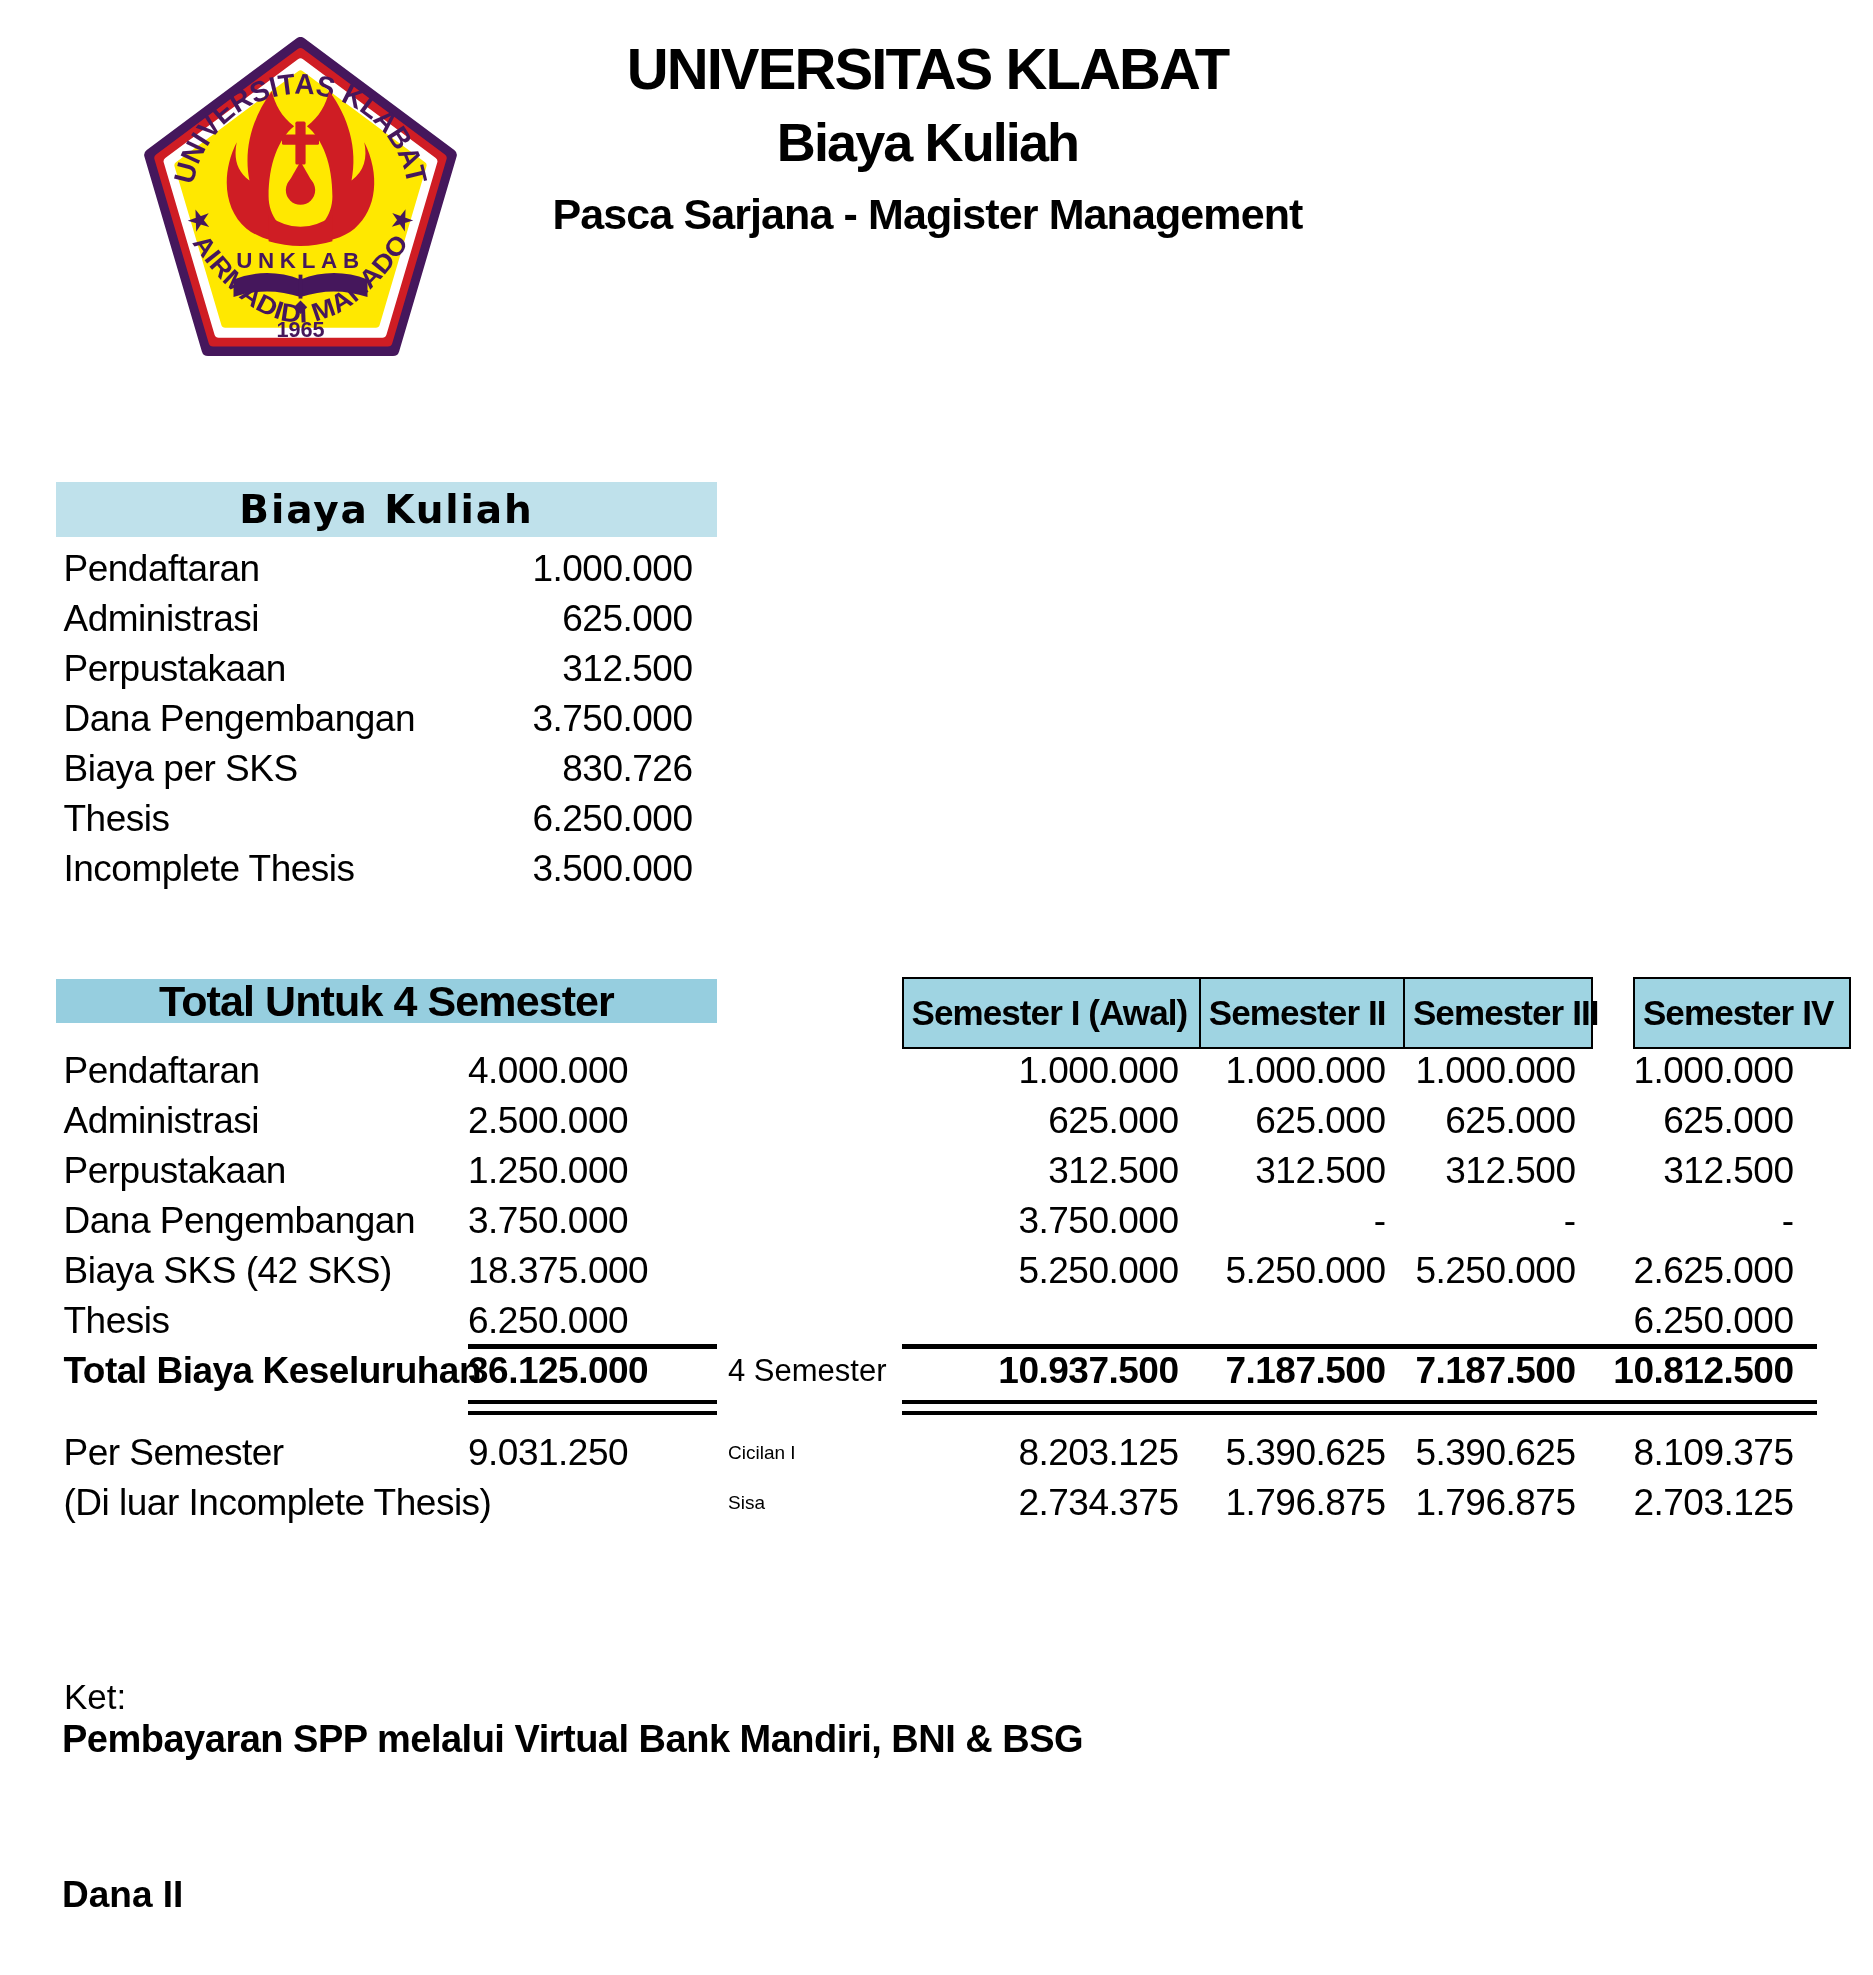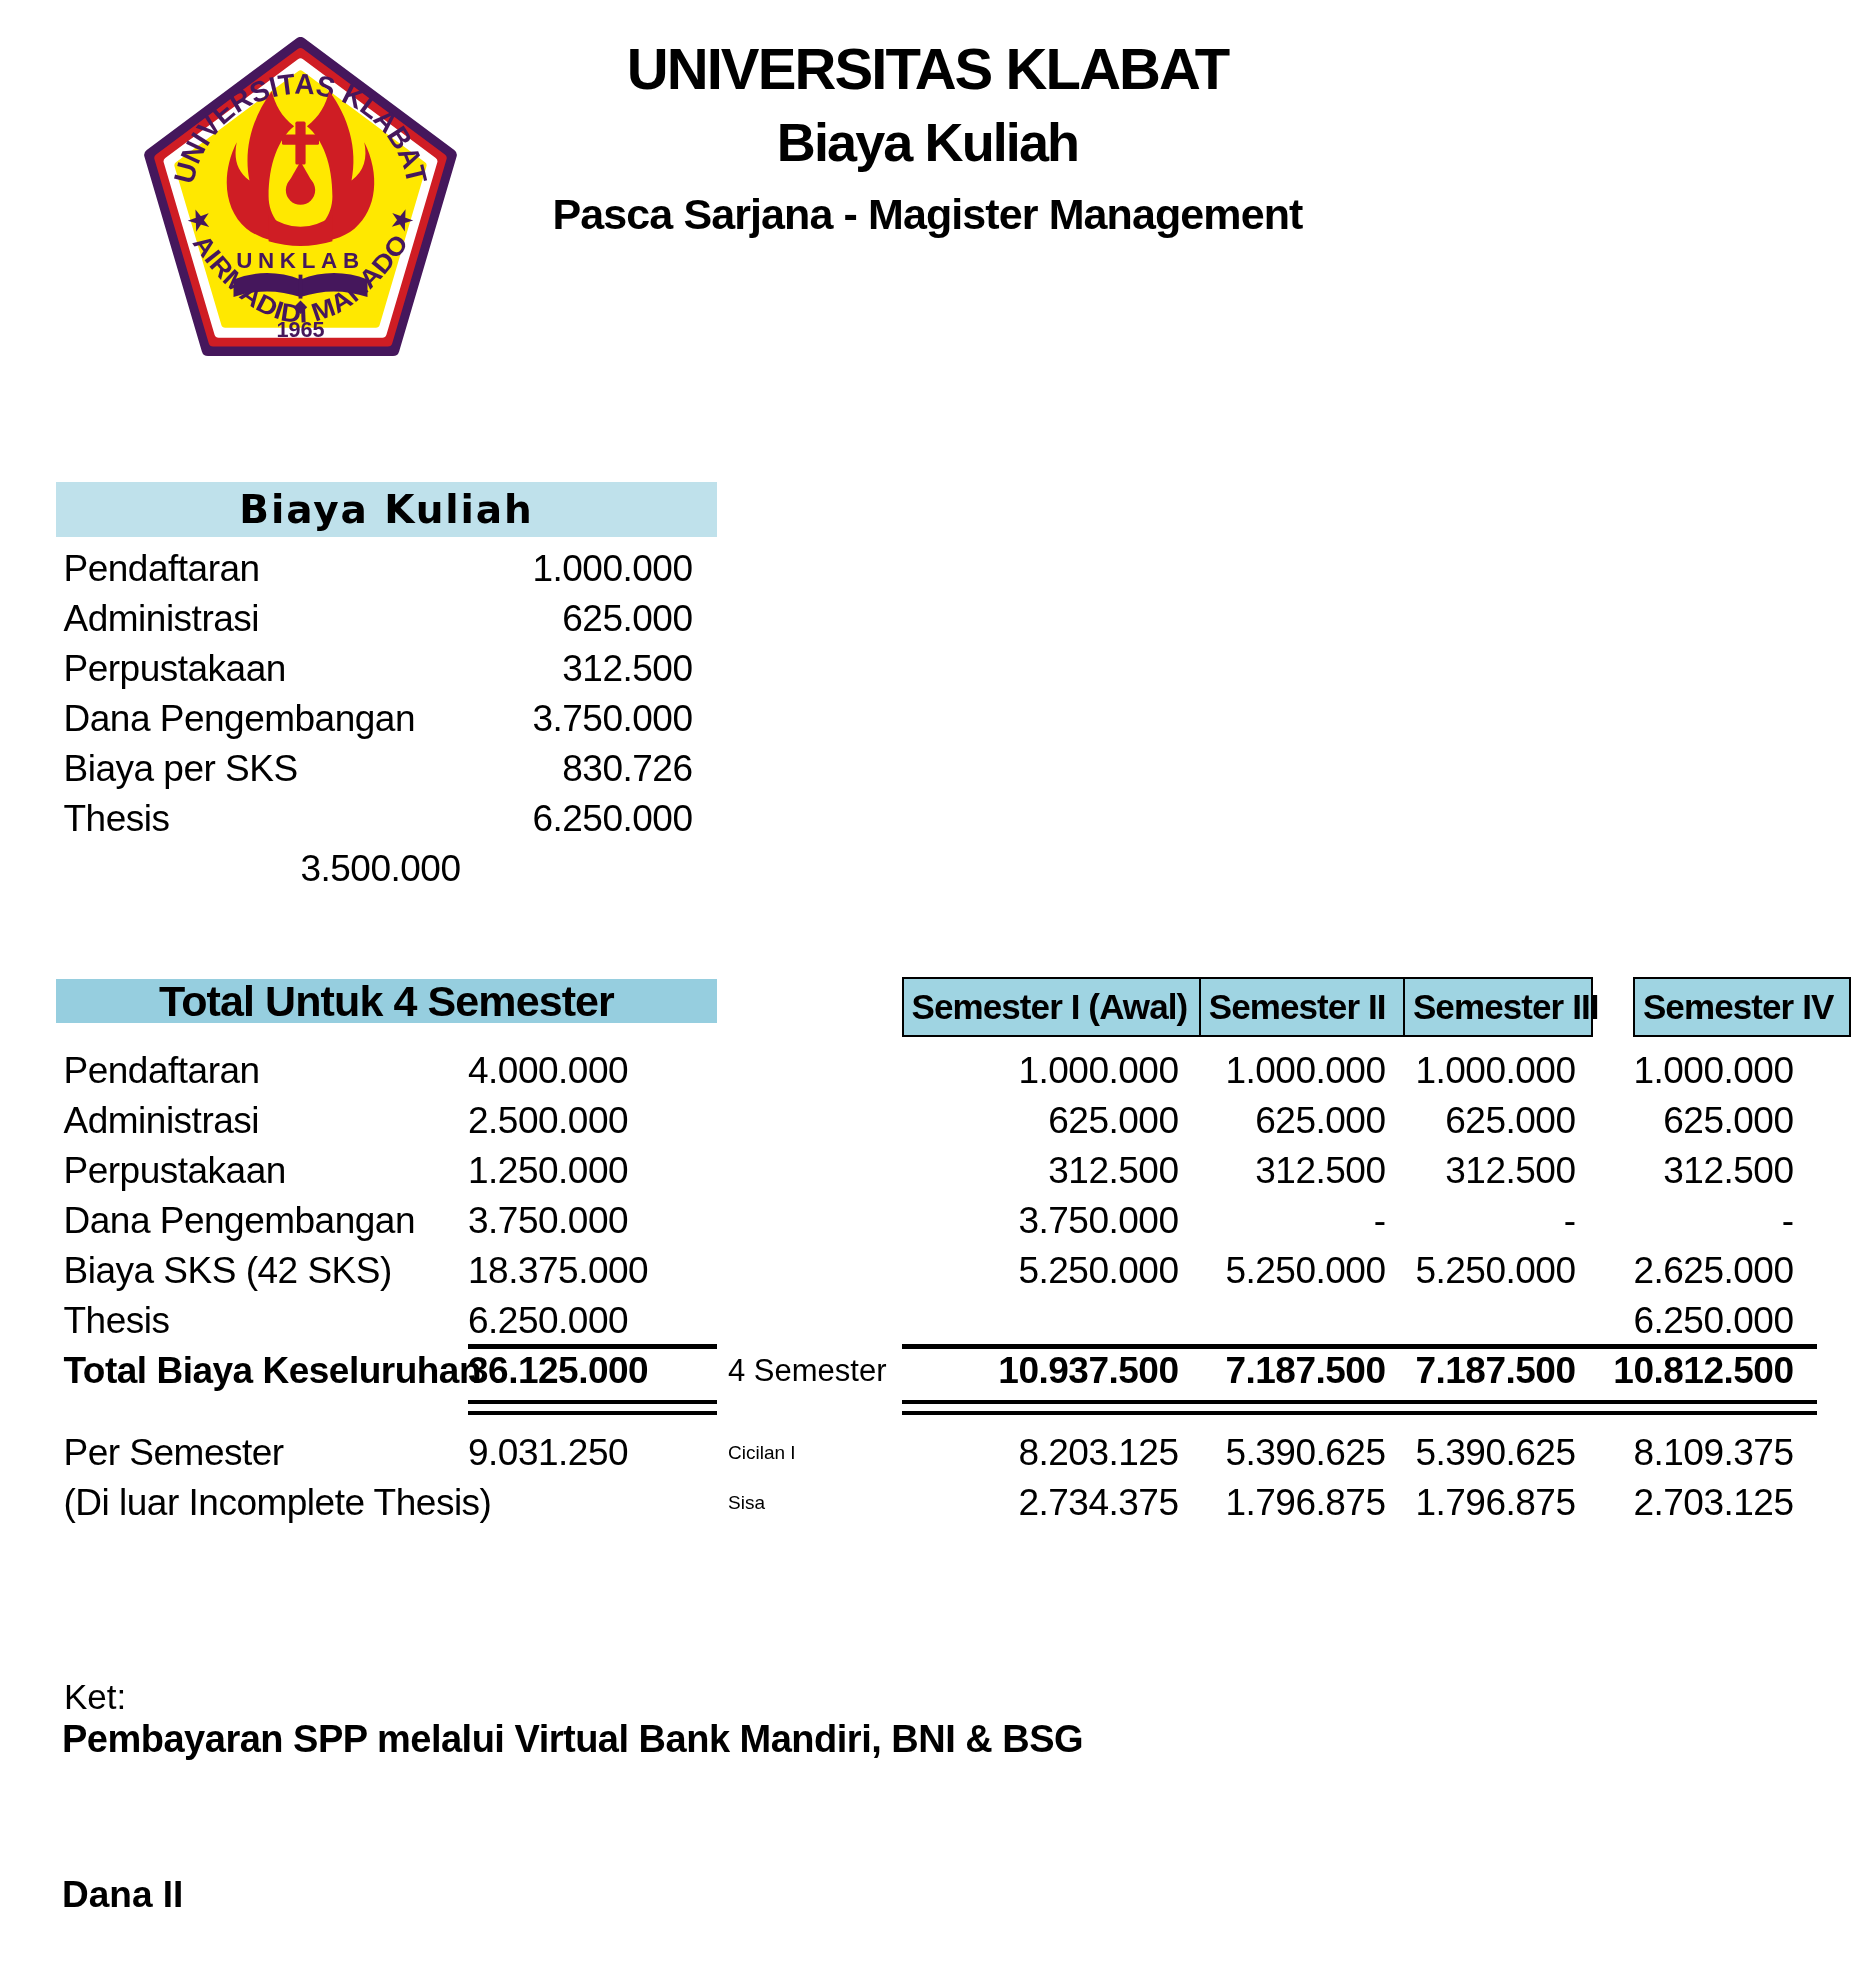--- a/index.html
+++ b/index.html
@@ -25,21 +25,21 @@
   .t1row{display:grid;grid-template-columns:412px 232px;height:50px;align-items:center;}
   .lbl{padding-left:7.5px;font-size:37px;letter-spacing:-0.5px;white-space:nowrap;}
   .val{text-align:right;padding-right:7.5px;font-size:37px;letter-spacing:-0.5px;}
   
   .t2header-left{
     position:absolute;left:56px;top:979px;width:661px;height:44px;
     background:var(--totals-header-bg,#96cedf);
     display:flex;align-items:center;justify-content:center;
     font-weight:bold;font-size:43px;letter-spacing:-0.9px;
   }
-  .sem-headers{position:absolute;left:902px;top:977px;height:60px;display:flex;}
+  .sem-headers{position:absolute;left:902px;top:977px;height:72px;display:flex;}
   .sem-cell{
     box-sizing:border-box;border:2.8px solid #000;margin-left:-2.8px;
     background:var(--semester-header-bg,#9fd4e2);
     display:flex;align-items:center;padding-left:7.5px;
     font-weight:bold;font-size:35px;letter-spacing:-0.9px;white-space:nowrap;
   }
   .sem-cell:first-child{margin-left:0;}
   .sem-c1{width:300px;} .sem-c2{width:207px;} .sem-c3{width:190px;} .sem-c4{width:218px;margin-left:40px;}
   .t2rows{position:absolute;left:56px;width:1761px;}
   .t2rows-a{top:1046px;} .t2rows-b{top:1428px;}
@@ -139,20 +139,21 @@
     </div>
     <div class="t1row">
       <span class="lbl">Biaya per SKS</span>
       <span class="val">830.726</span>
     </div>
     <div class="t1row">
       <span class="lbl">Thesis</span>
       <span class="val">6.250.000</span>
     </div>
     <div class="t1row">
+      <span class="lbl">Incomplete Thesis</span>
       <span class="val">3.500.000</span>
     </div>
   </div>
 
   <div class="t2header-left">Total Untuk 4 Semester</div>
 
   <div class="sem-headers">
     <div class="sem-cell sem-c1">Semester I (Awal)</div>
     <div class="sem-cell sem-c2">Semester II</div>
     <div class="sem-cell sem-c3">Semester III</div>

